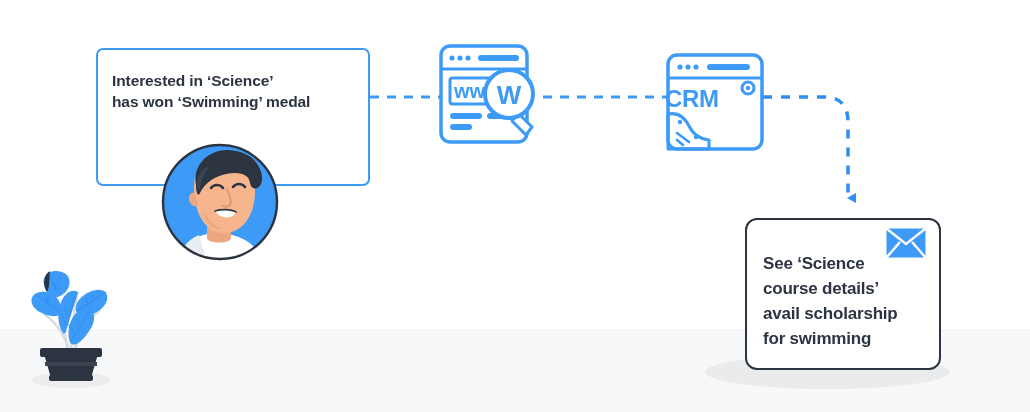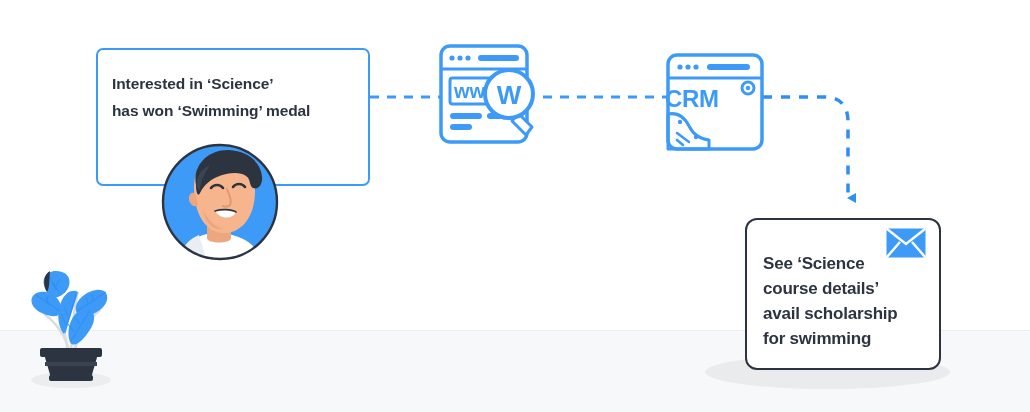--- a/index.html
+++ b/index.html
@@ -50,21 +50,21 @@
     border-radius: 7px;
     box-sizing: border-box;
   }
   .lead-card-text {
     position: absolute;
     left: 14px;
     top: 20px;
     width: 250px;
     font-size: 15.5px;
     font-weight: bold;
-    line-height: 27px;
+    line-height: 21px;
     color: #2b3440;
     letter-spacing: -0.1px;
     white-space: pre-line;
   }
 
   
   .avatar {
     position: absolute;
     left: 161px;
     top: 143px;

